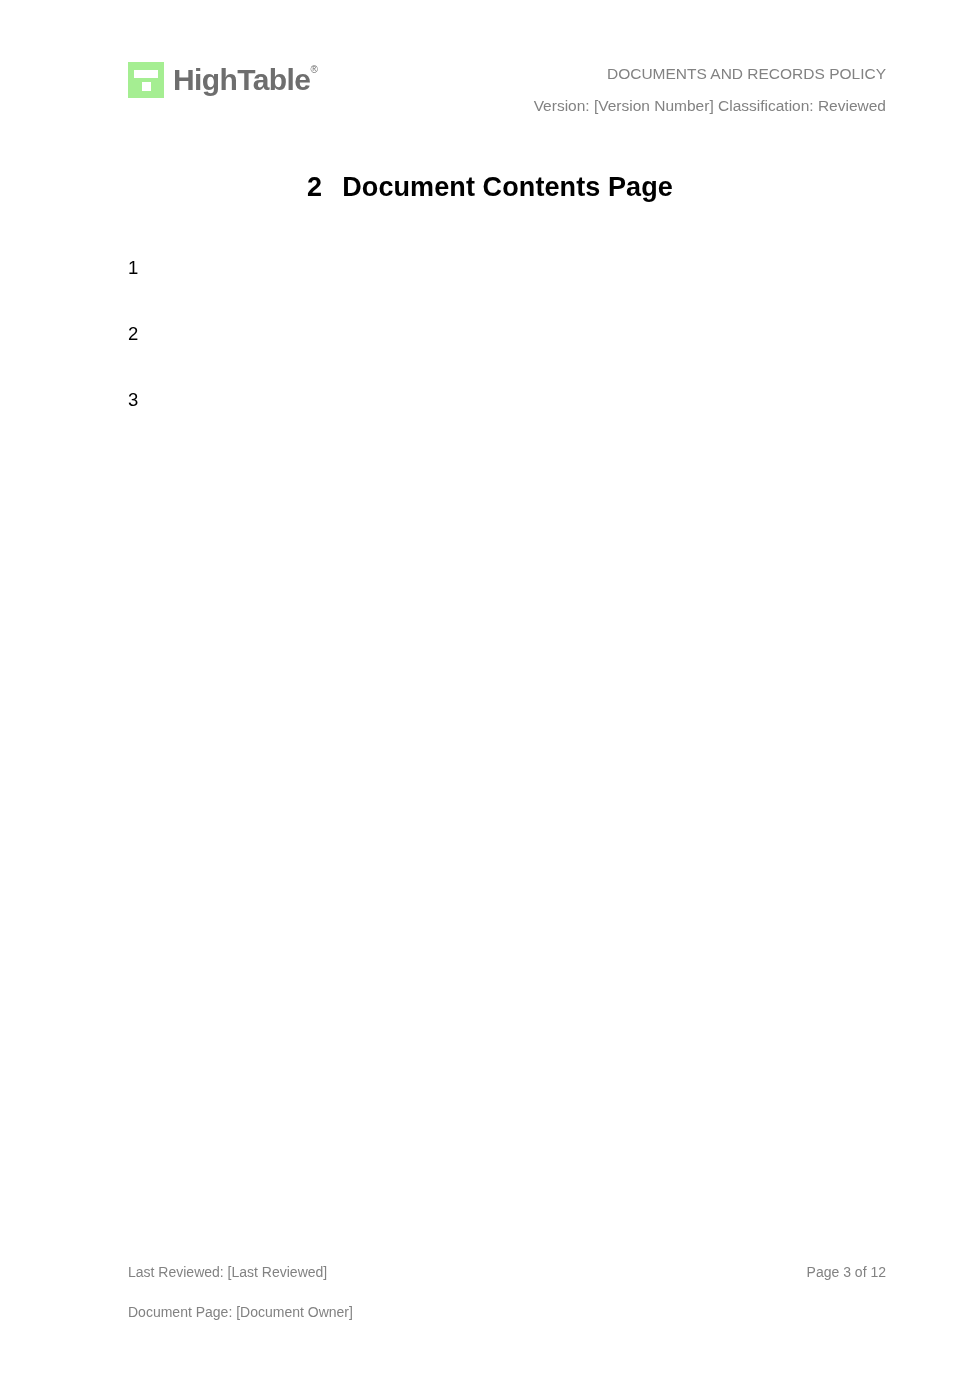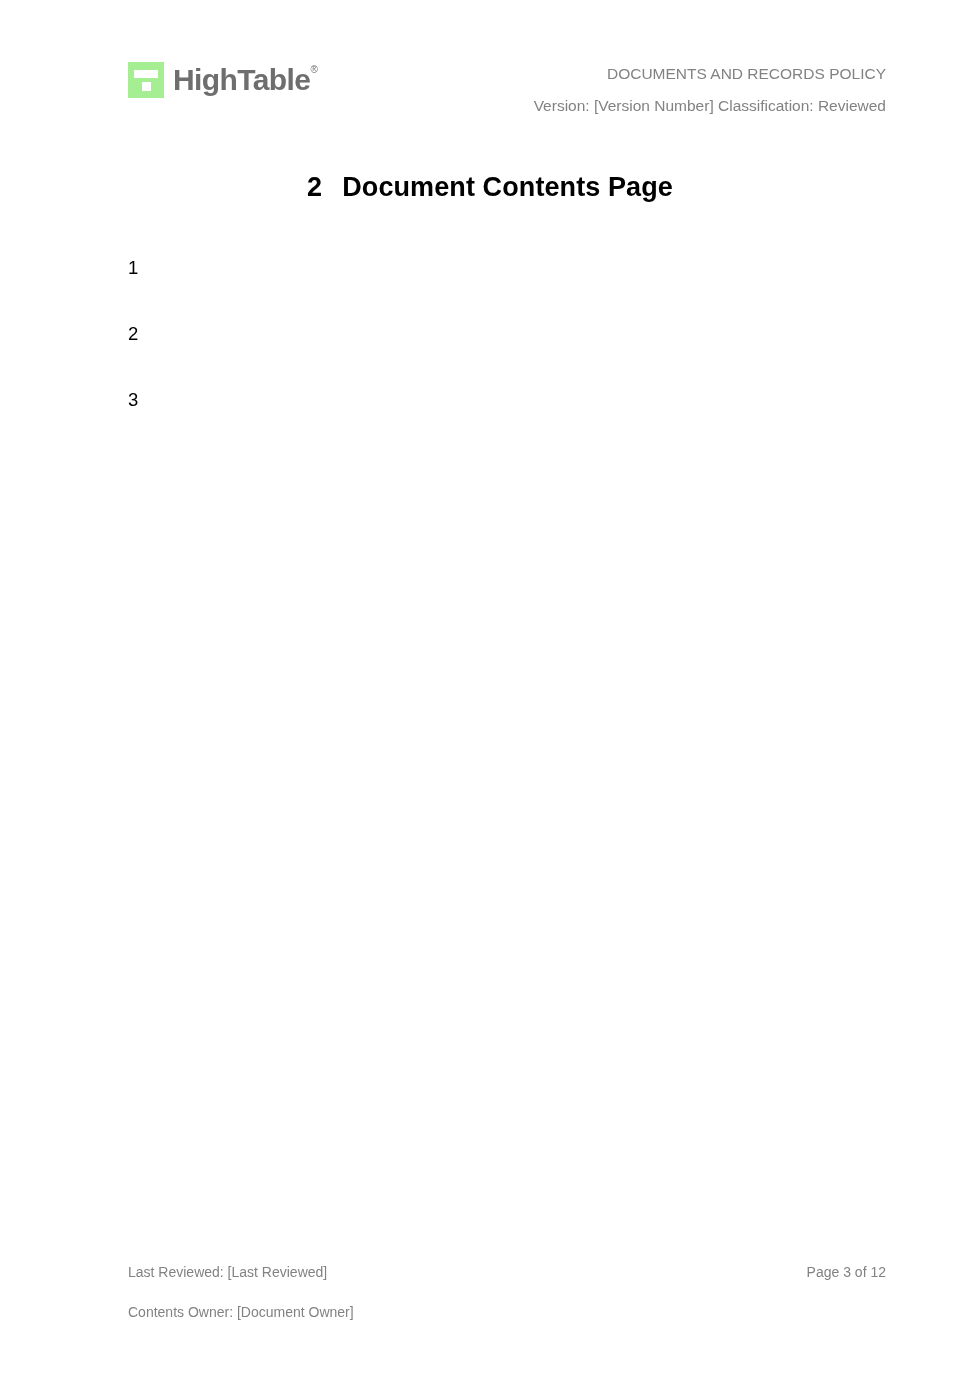--- a/index.html
+++ b/index.html
@@ -311,18 +311,18 @@
         <span class="page">8</span>
       </div>
     </div>
 
   <div class="footer">
     <div class="footer-row">
       <span>Last Reviewed: [Last Reviewed]</span>
       <span class="right">Page 3 of 12</span>
     </div>
     <div class="footer-row second">
-      <span>Contents Owner: [Document Owner]</span>
+      <span>Document Page: [Document Owner]</span>
       <span class="right"></span>
     </div>
   </div>
 
 </div>
 
 </body></html>

